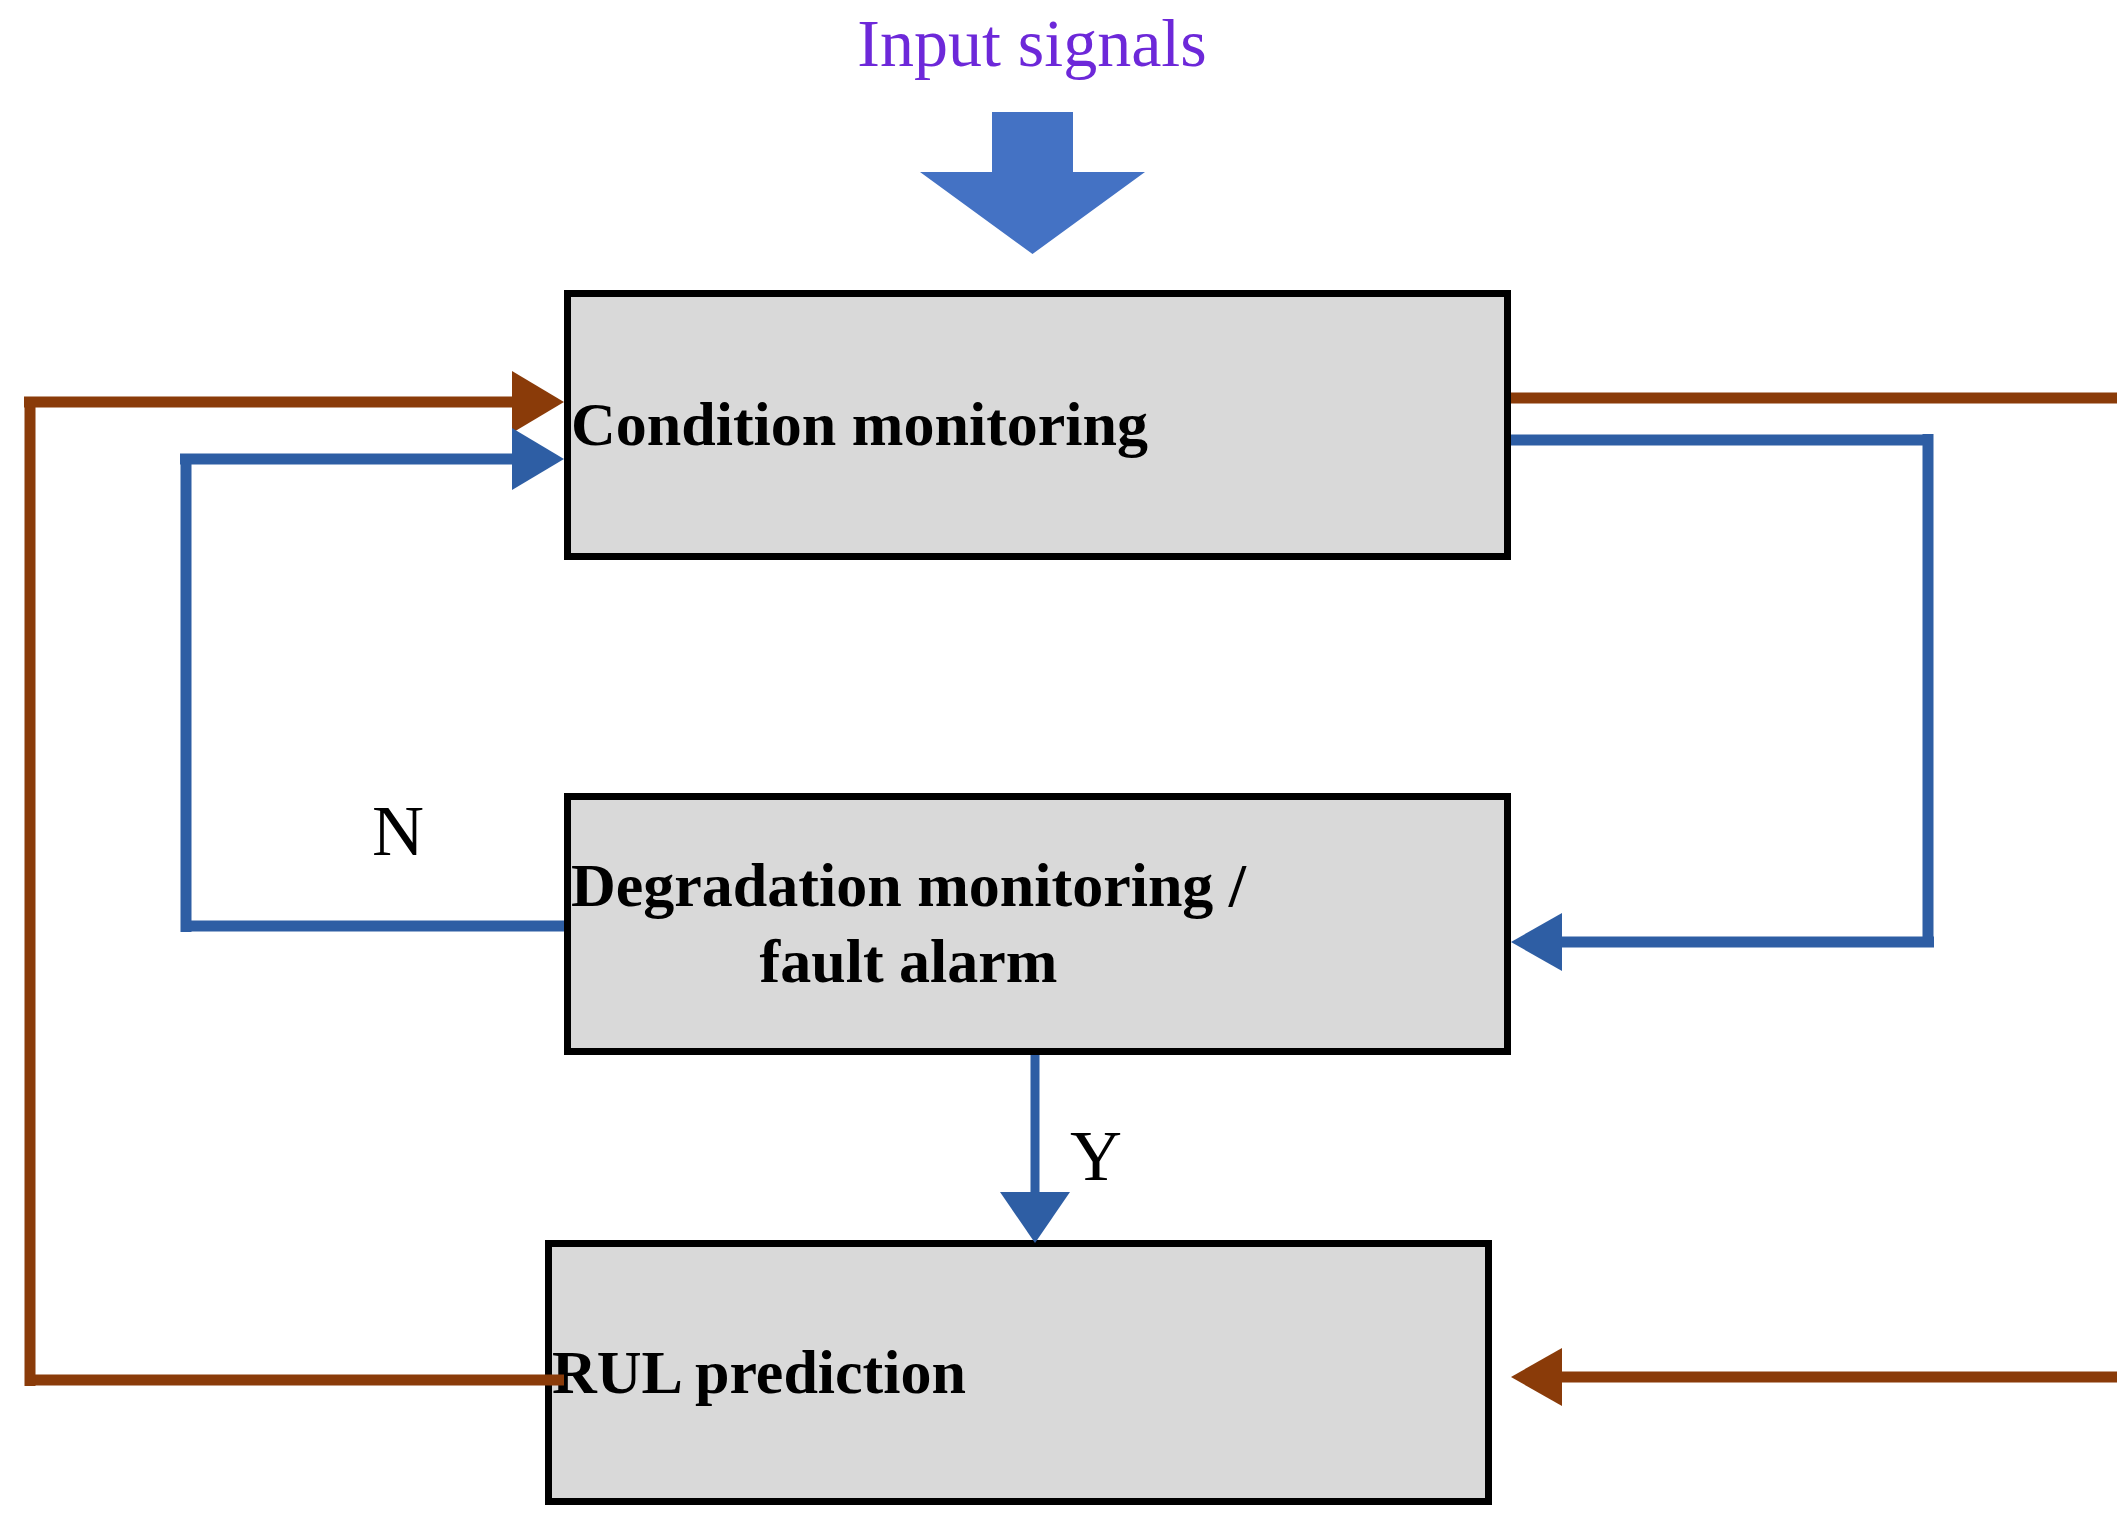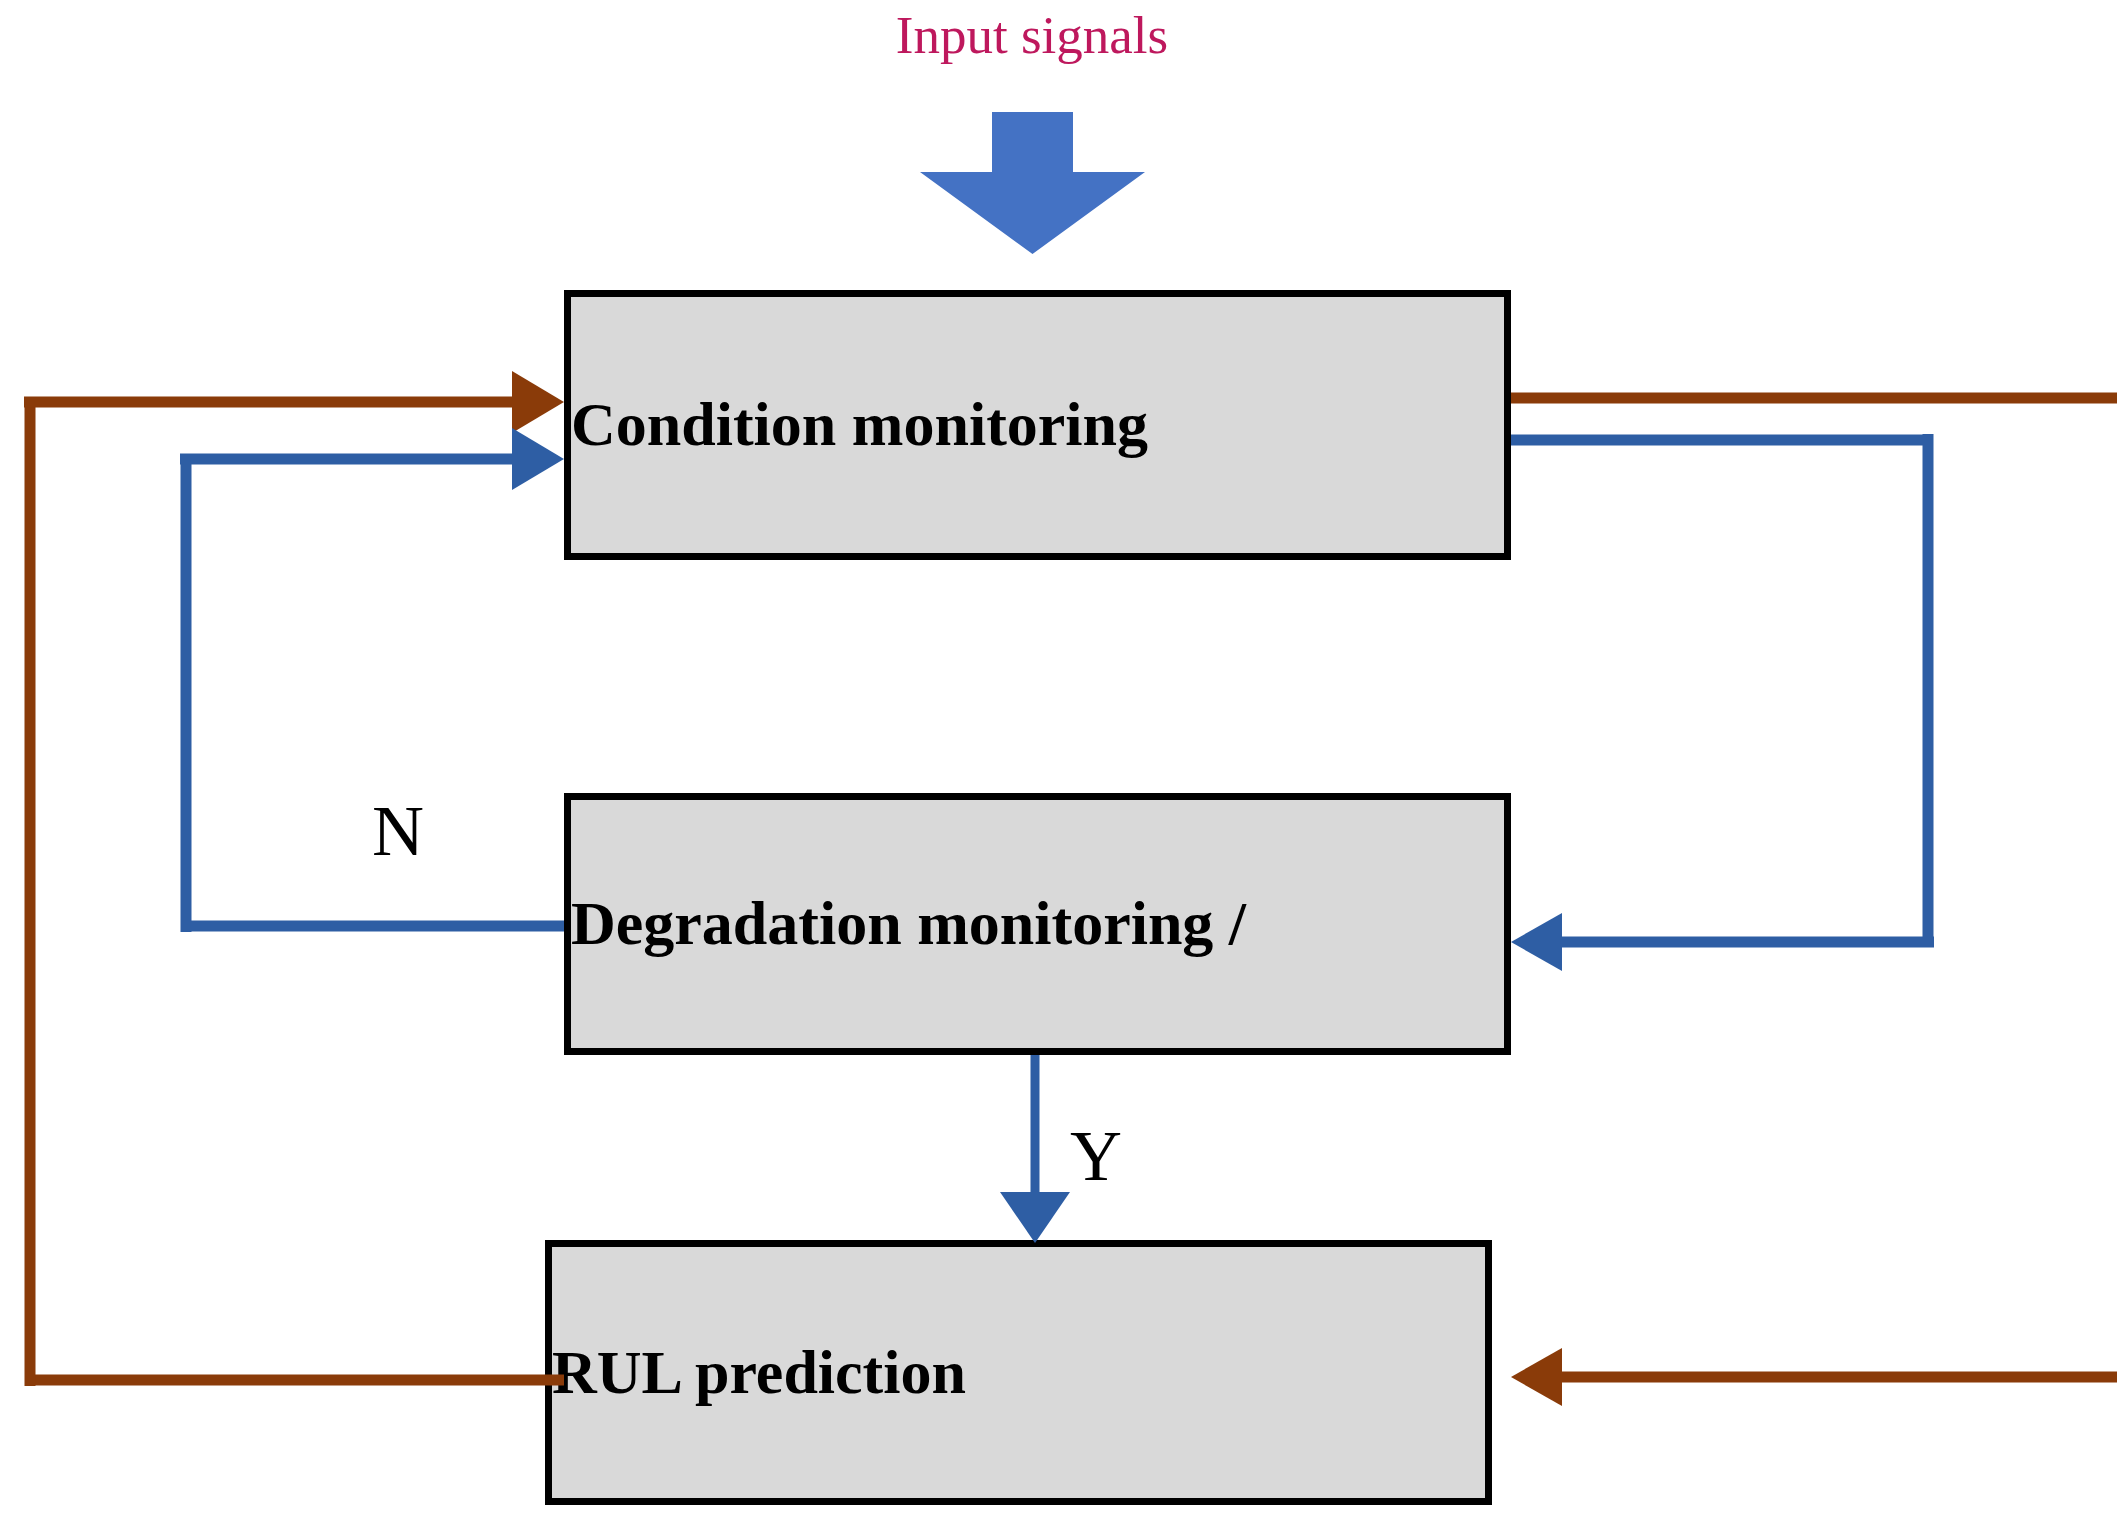--- a/index.html
+++ b/index.html
@@ -14,23 +14,23 @@
     background: #ffffff;
     overflow: hidden;
     font-family: "Liberation Serif", "DejaVu Serif", serif;
   }
   
   .title-inner {
     position: absolute;
     left: 1032px;
     top: 8px;
     transform: translateX(-50%);
-    font-size: 53px;
+    font-size: 68px;
     line-height: 1.05;
-    color: #be185d;
+    color: #6d28d9;
     white-space: nowrap;
   }
 
   
   .proc-box {
     position: absolute;
     box-sizing: border-box;
     background: #d9d9d9;
     border: 7px solid #000000;
     display: flex;
@@ -77,20 +77,21 @@
     <polygon points="72,0 153,0 153,60 225,60 112.5,142 0,60 72,60" fill="#4472c4"></polygon>
   </svg>
 
   <div class="proc-box" id="box-condition">
     <span>Condition monitoring</span>
   </div>
 
   <div class="proc-box" id="box-degradation">
     <span>
       <span>Degradation monitoring /</span><br>
+      <span>fault alarm</span>
     </span>
   </div>
 
   <div class="proc-box" id="box-rul">
     <span>RUL prediction</span>
   </div>
 
   <svg style="position:absolute;left:0;top:0;width:2117px;height:1522px;pointer-events:none;" viewBox="0 0 2117 1522">
 
     <path d="M 1511 398 L 2117 398" stroke="#8a3b09" stroke-width="11" fill="none"></path>

